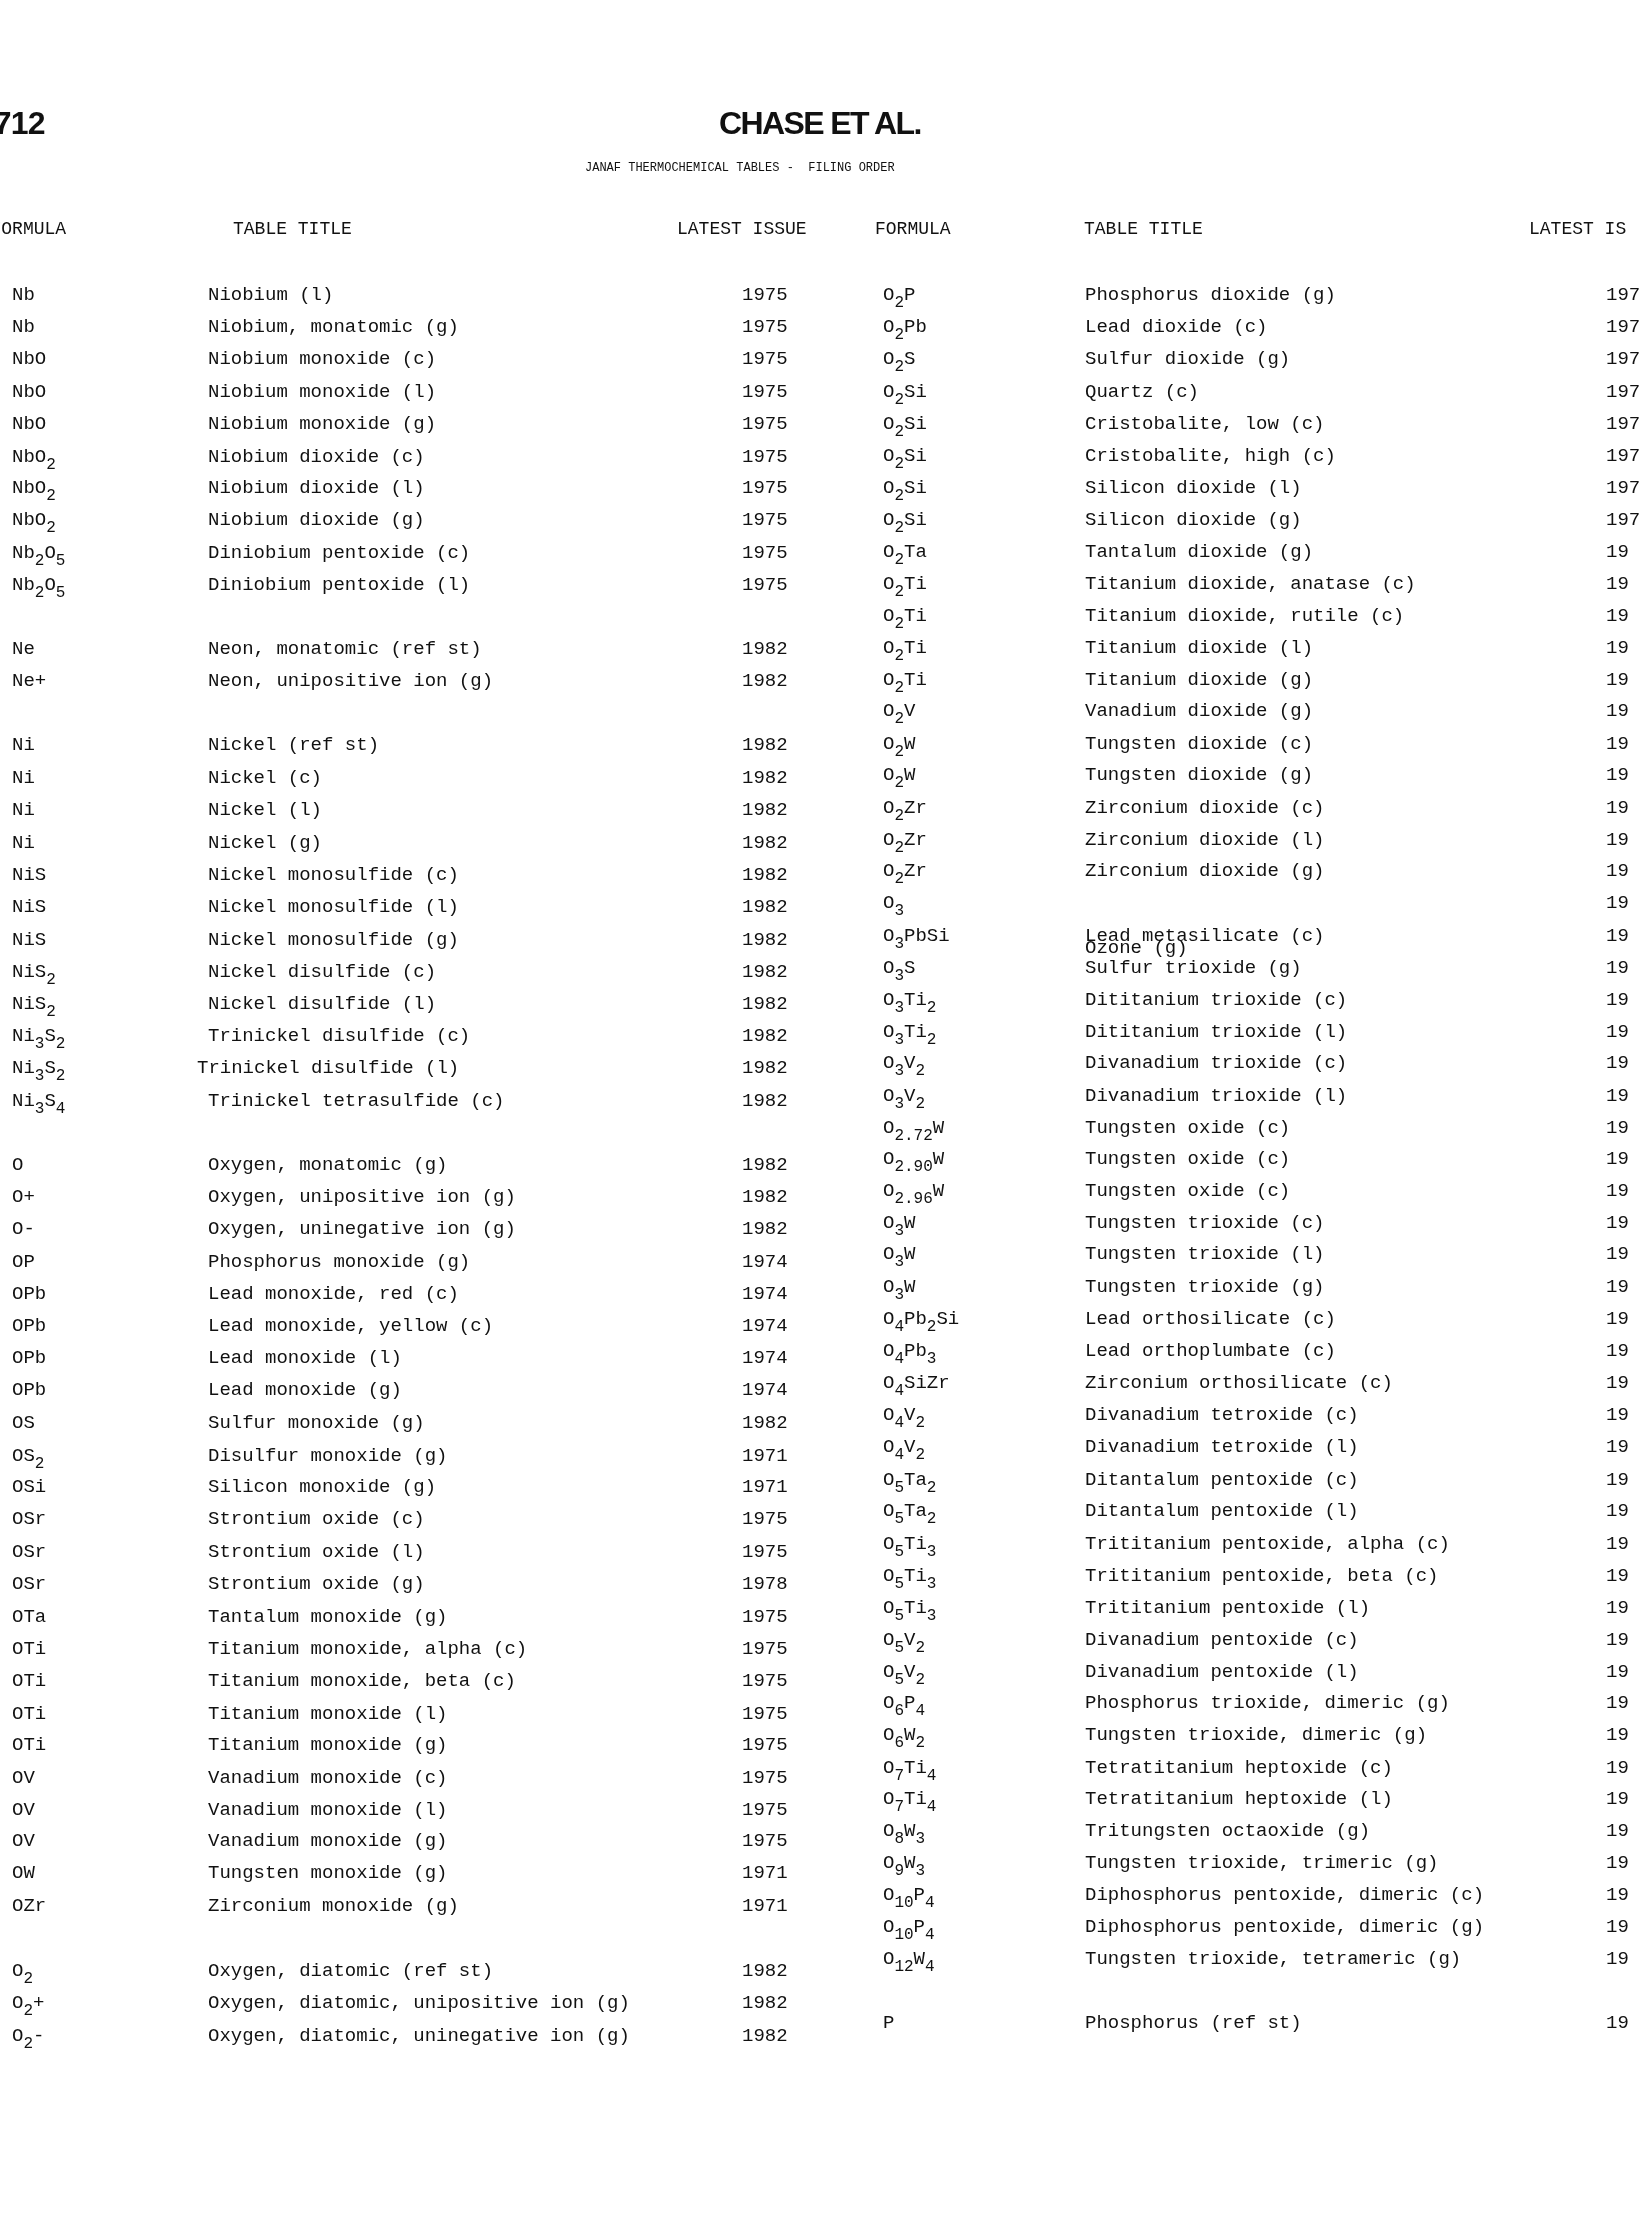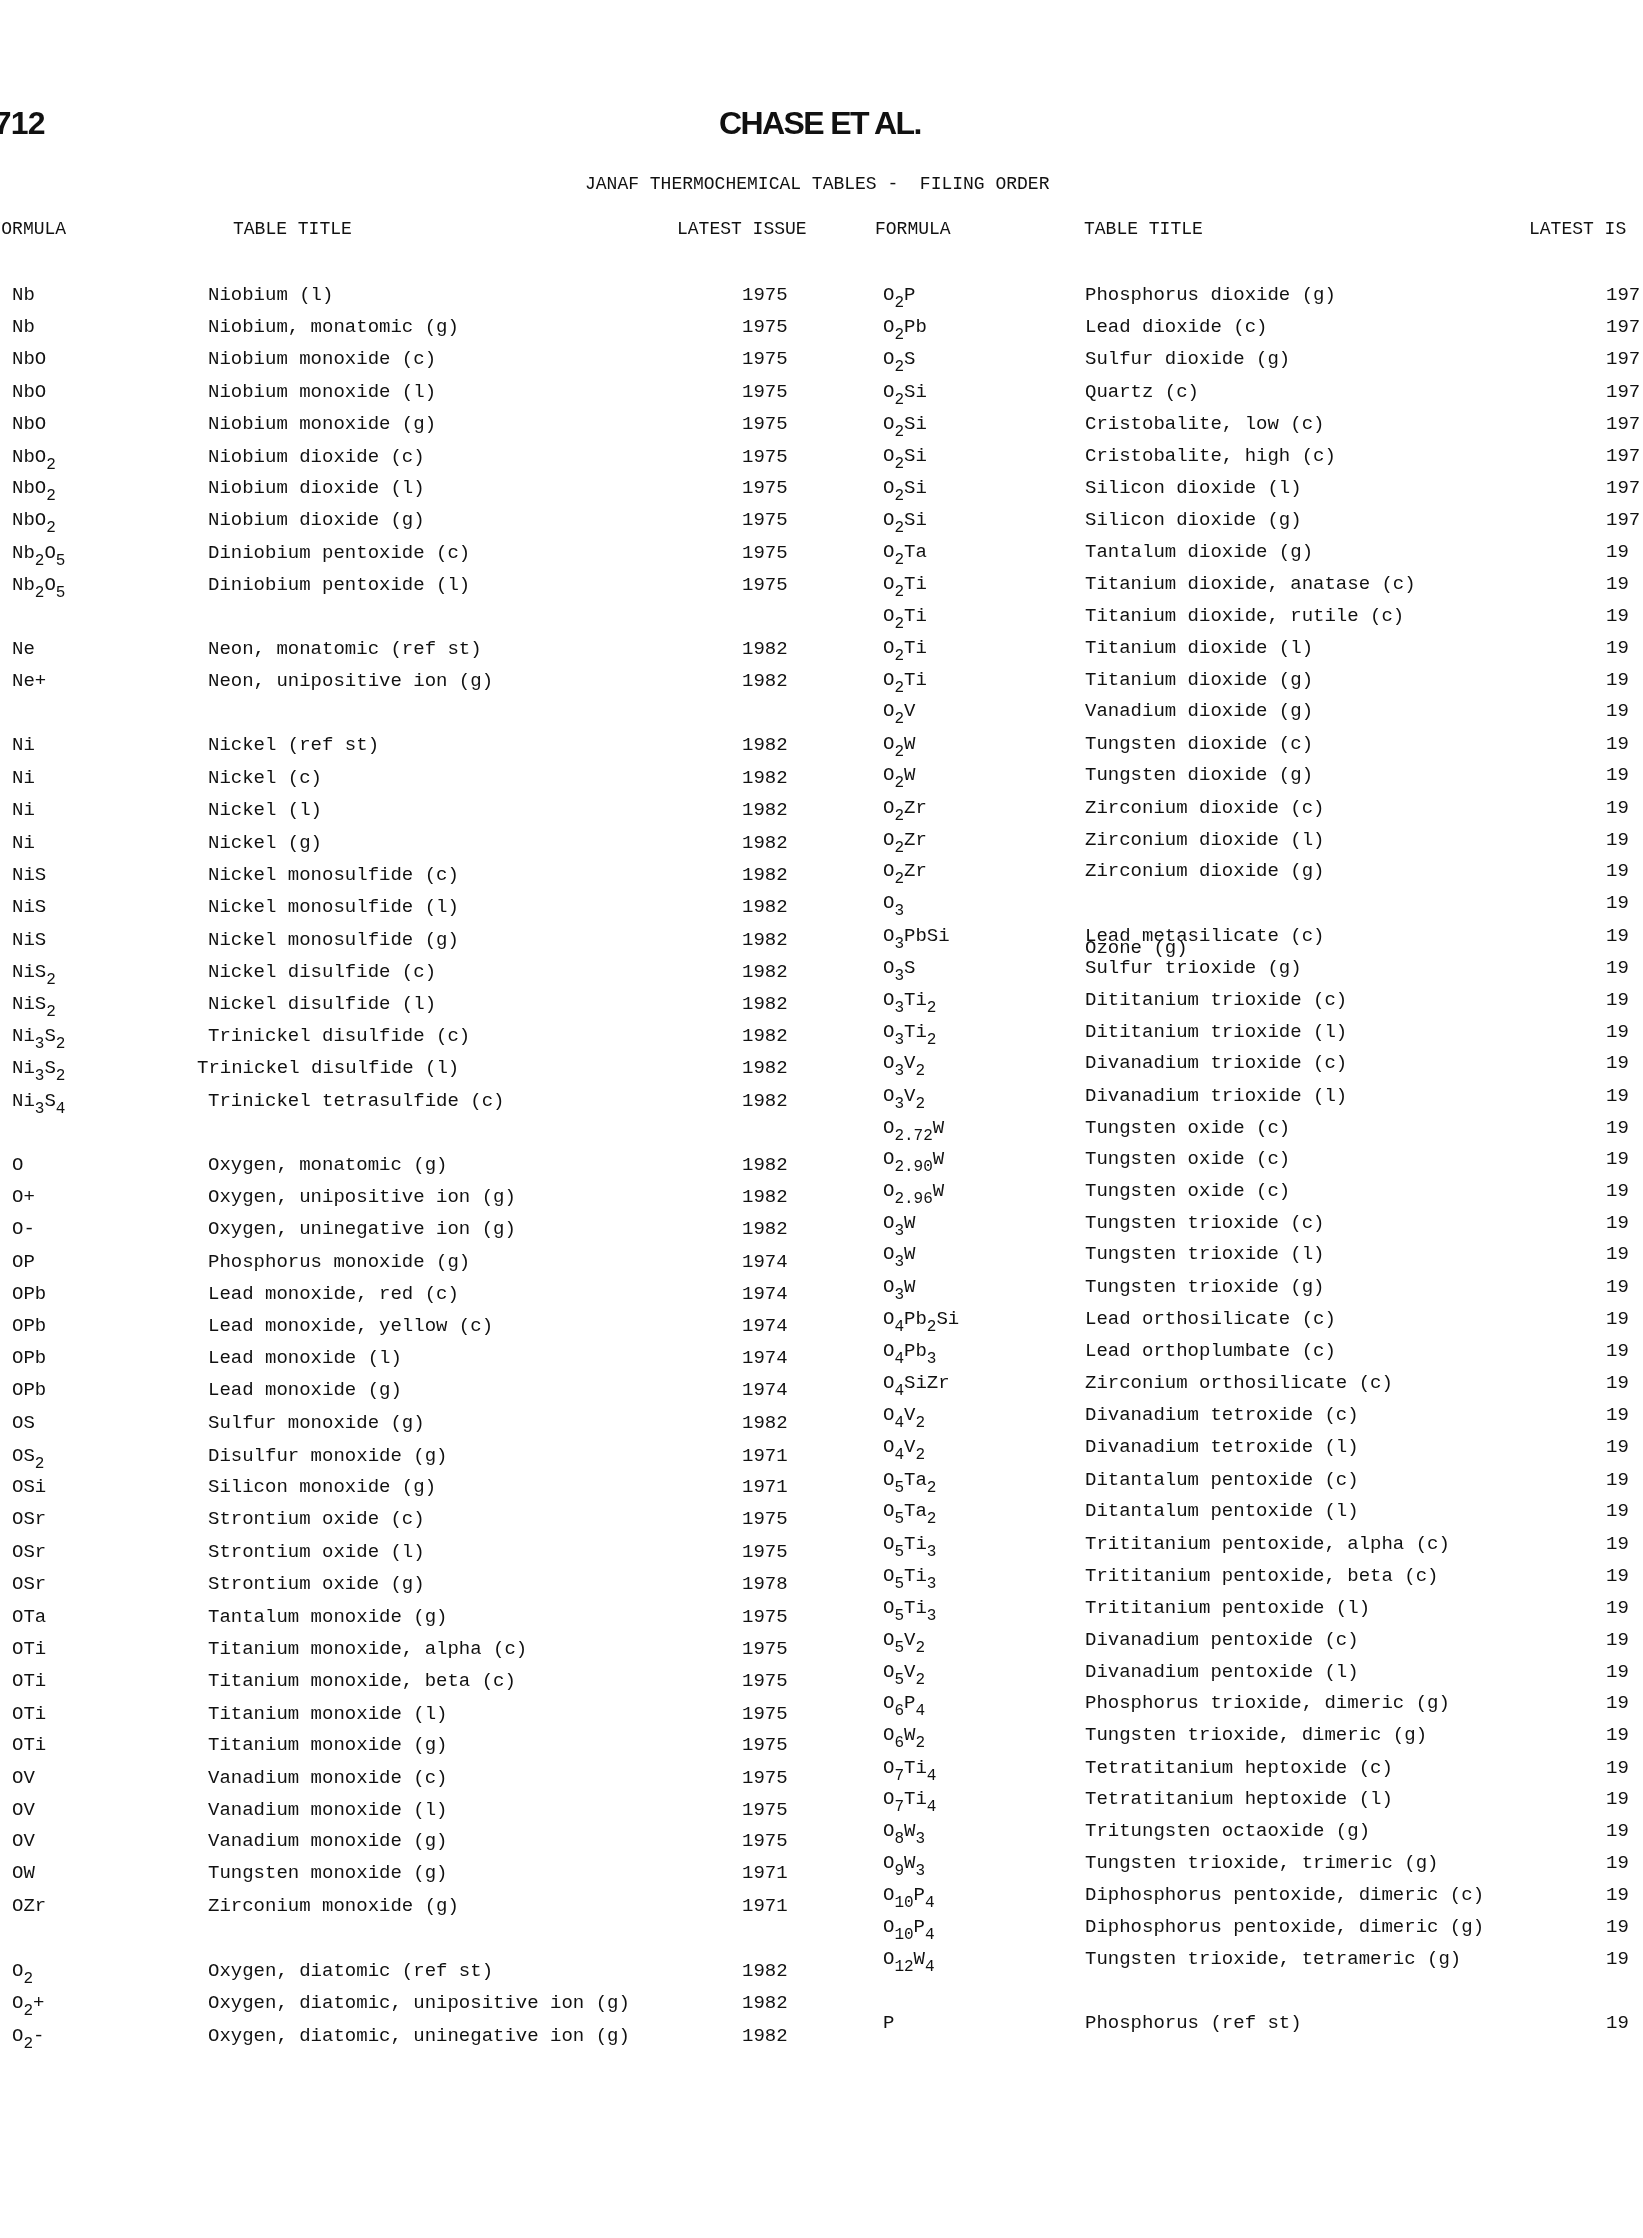--- a/index.html
+++ b/index.html
@@ -1,19 +1,19 @@
 <!DOCTYPE html>
 <html style="font-size:12.7px"><head>
 <meta charset="utf-8">
 <style>
   html, body { margin: 0; padding: 0; background: #ffffff; }
   body { width: 1644px; height: 2239px; position: relative; overflow: hidden; color: #111; }
   .page-number { position: absolute; left: -6.3px; top: 105px; font-family: "Liberation Sans", sans-serif; font-weight: bold; font-size: 32px; letter-spacing: -0.8px; }
   .running-head { position: absolute; left: 719px; top: 105px; font-family: "Liberation Sans", sans-serif; font-weight: bold; font-size: 32px; letter-spacing: -1.6px; }
-  .table-caption { position: absolute; left: 585px; top: 174px; font-family: "Liberation Mono", monospace; font-size: 18px; white-space: pre; }
+  .table-caption { position: absolute; left: 585px; top: 161px; font-family: "Liberation Mono", monospace; font-size: 12px; white-space: pre; }
   .colhead { position: absolute; top: 219px; font-family: "Liberation Mono", monospace; font-size: 18px; white-space: pre; }
   .col { position: absolute; top: 0; left: 0; }
   .row { position: absolute; height: 30px; font-family: "Liberation Mono", monospace; font-size: 19px; white-space: pre; }
   .row .f { position: absolute; top: 0; }
   .row .t { position: absolute; top: 0; }
   .row .y { position: absolute; top: 0; }
   .row sub { font-size: 16px; vertical-align: -7.1px; line-height: 0; }
 </style>
 </head>
 <body>

